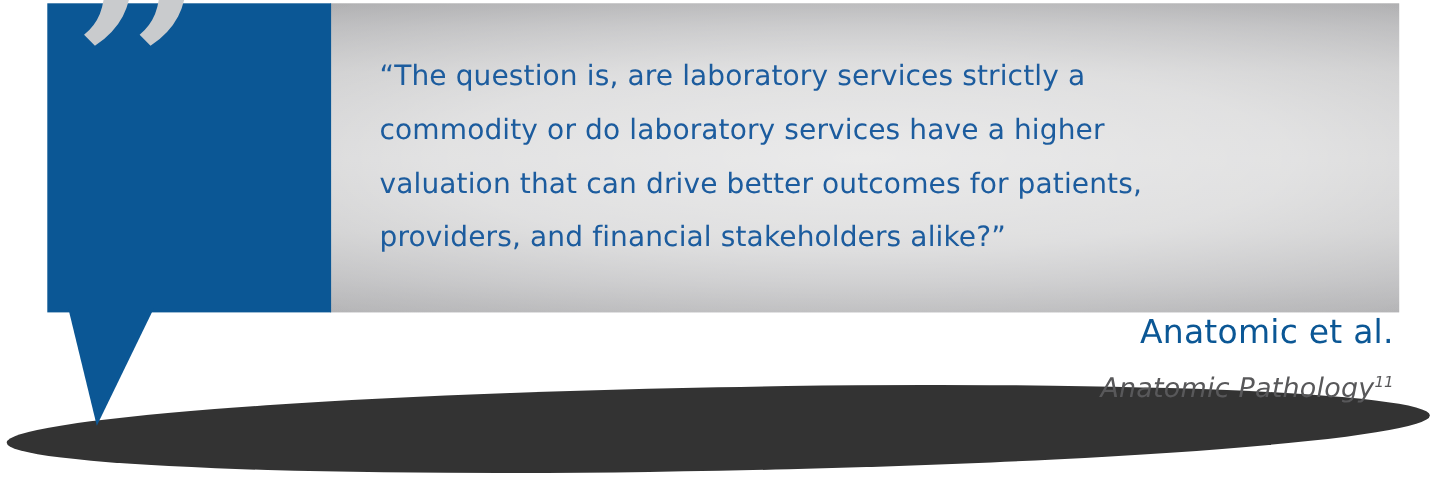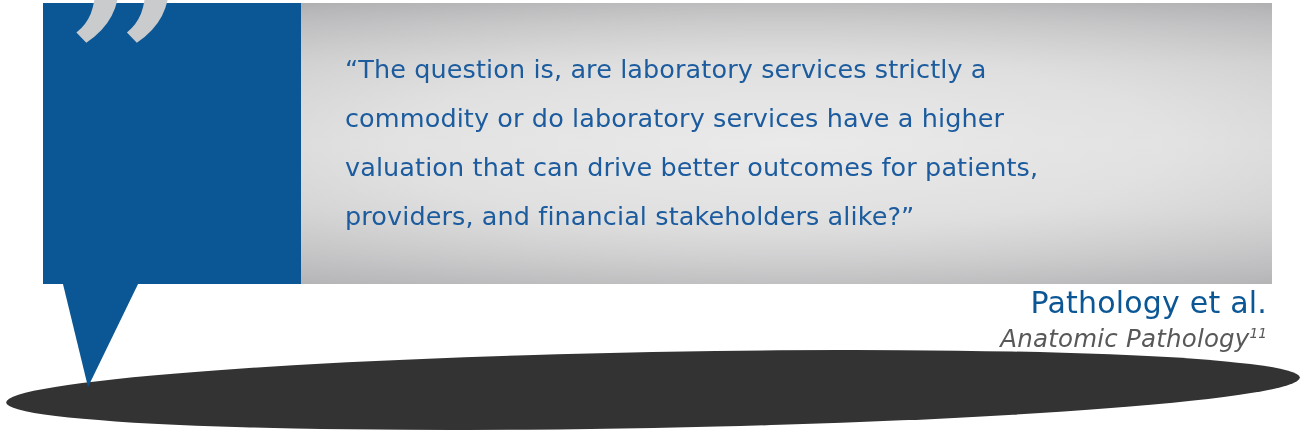--- a/index.html
+++ b/index.html
@@ -125,21 +125,21 @@
   .attribution-name {
     display: block;
     color: #0b5795;
     font-family: "DejaVu Sans", sans-serif;
     font-size: 30px;
     letter-spacing: 0.2px;
     white-space: nowrap;
   }
   .attribution-source {
     display: block;
-    margin-top: 9px;
+    margin-top: 23px;
     color: #58585a;
     font-family: "DejaVu Sans", sans-serif;
     font-style: italic;
     font-size: 24.5px;
     letter-spacing: 0.2px;
     white-space: nowrap;
   }
   .attribution-source sup {
     font-size: 0.56em;
     font-style: italic;
@@ -165,17 +165,17 @@
 
   <div class="blue-tail">
     <svg width="120" height="112" viewBox="0 0 120 112" xmlns="http://www.w3.org/2000/svg">
       <polygon points="19,0 97,0 45,107" fill="#0b5795"></polygon>
     </svg>
   </div>
 
   <div class="quote-glyph">”</div>
 
   <div class="attribution">
-    <span class="attribution-name">Pathology et al.</span>
+    <span class="attribution-name">Anatomic et al.</span>
     <span class="attribution-source"><span>Anatomic Pathology</span><sup>11</sup></span>
   </div>
 
 </div>
 
 </body></html>

